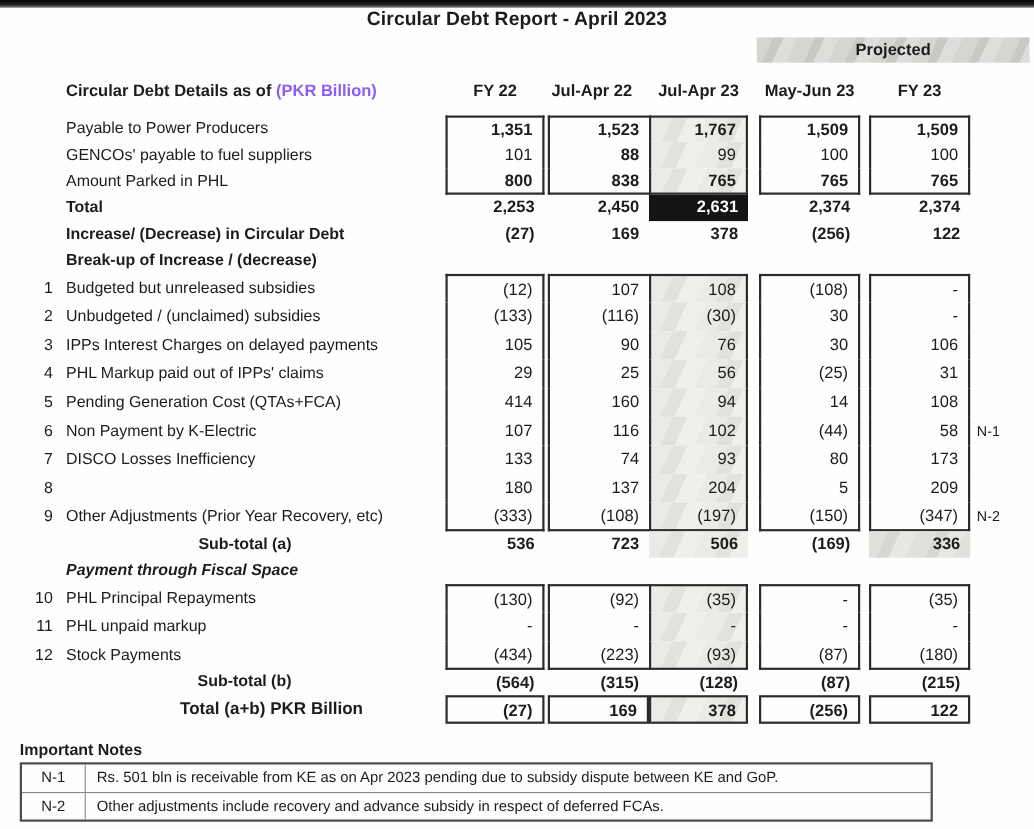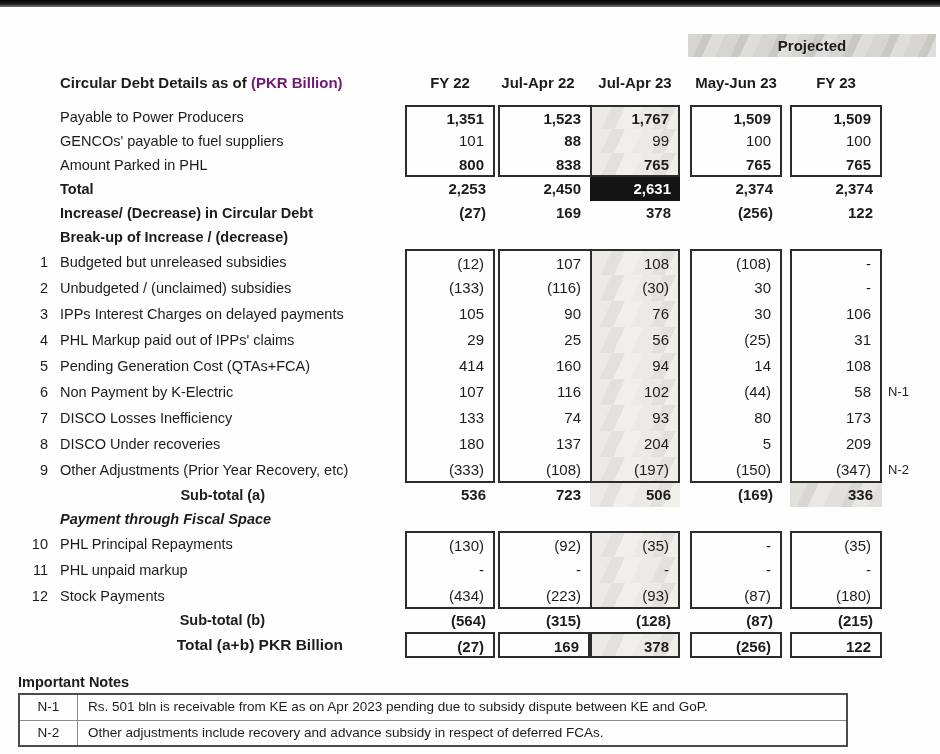--- a/index.html
+++ b/index.html
@@ -17,36 +17,36 @@
     position:absolute; top:7px; left:0; width:940px;
     text-align:center; font-size:17.5px; font-weight:bold; letter-spacing:0.1px;
   }
   .projected {
     position:absolute; top:34px; left:688px; width:248px; height:23px;
     background:repeating-linear-gradient(115deg,#d6d5d2 0 14px,#c9c8c5 14px 22px,#dedddb 22px 34px);
     text-align:center; font-weight:bold; font-size:15px; line-height:23px;
   }
   .hdr { position:absolute; top:74px; left:0; width:940px; height:22px; font-weight:bold; }
   .hdr .hlabel { position:absolute; left:60px; font-size:15px; }
-  .hdr .hunit  { color:#701a75; }
+  .hdr .hunit  { color:#8b5cf6; }
   .hdr .hcol { position:absolute; text-align:center; font-size:15px; }
   .hc1 { left:405px; width:90px; }
   .hc2 { left:492px; width:92px; }
   .hc3 { left:590px; width:90px; }
   .hc4 { left:690px; width:92px; }
   .hc5 { left:790px; width:92px; }
 
   .tbl { position:absolute; top:105px; left:0; width:940px; }
   .row { position:relative; width:940px; }
   .h24 { height:24px; } .h26 { height:26px; } .h23 { height:23px; }
   .row span { display:block; position:absolute; top:0; bottom:0; }
   .num   { left:24px;  width:24px;  text-align:right; font-size:14.5px; }
   .label { left:60px;  width:345px; font-size:14.5px; white-space:nowrap; }
   .label-sub   { left:0; width:265px; text-align:right; font-size:14.5px; font-weight:bold; }
-  .label-total { left:13px; width:330px; text-align:right; font-size:15.5px; font-weight:bold; }
+  .label-total { left:0; width:330px; text-align:right; font-size:15.5px; font-weight:bold; }
   .cell { text-align:right; padding-right:9px; font-size:15px; }
   .v1 { left:405px; width:90px; }
   .v2 { left:498px; width:92px; }
   .v3 { left:590px; width:90px; }
   .v4 { left:690px; width:92px; }
   .v5 { left:790px; width:92px; }
   .noteref { left:886px; width:50px; font-size:13px; text-align:left; padding-left:2px; }
   .h24 .num,.h24 .label,.h24 .cell,.h24 .label-sub,.h24 .label-total,.h24 .noteref { line-height:24px; }
   .h26 .num,.h26 .label,.h26 .cell,.h26 .label-sub,.h26 .label-total,.h26 .noteref { line-height:26px; }
   .h23 .num,.h23 .label,.h23 .cell,.h23 .label-sub,.h23 .label-total,.h23 .noteref { line-height:23px; }
@@ -79,20 +79,21 @@
   .note-row { display:flex; height:25px; line-height:24px; }
   .note-row + .note-row { border-top:1.5px solid #8a8a8a; }
   .note-id { width:58px; text-align:center; border-right:1.5px solid #8a8a8a; font-size:13.5px; }
   .note-text { flex:1; padding-left:10px; font-size:13.5px; white-space:nowrap; }
 </style>
 </head>
 <body>
 
 <div class="page">
   <div class="scan-topbar"></div>
+  <div class="title">Circular Debt Report - April 2023</div>
   <div class="projected">Projected</div>
 
   <div class="hdr">
     <span class="hlabel">
       <span>Circular Debt Details as of</span>
       <span class="hunit">(PKR Billion)</span>
     </span>
     <span class="hcol hc1">FY 22</span>
     <span class="hcol hc2">Jul-Apr 22</span>
     <span class="hcol hc3">Jul-Apr 23</span>
@@ -217,21 +218,20 @@
       <span class="label">DISCO Losses Inefficiency</span>
       <span class="cell v1">133</span>
       <span class="cell v2">74</span>
       <span class="cell v3">93</span>
       <span class="cell v4">80</span>
       <span class="cell v5">173</span>
     </div>
 
     <div class="row h26 boxed">
       <span class="num">8</span>
-      <span class="label">DISCO Under recoveries</span>
       <span class="cell v1">180</span>
       <span class="cell v2">137</span>
       <span class="cell v3">204</span>
       <span class="cell v4">5</span>
       <span class="cell v5">209</span>
     </div>
 
     <div class="row h26 boxed gbot">
       <span class="num">9</span>
       <span class="label">Other Adjustments (Prior Year Recovery, etc)</span>

